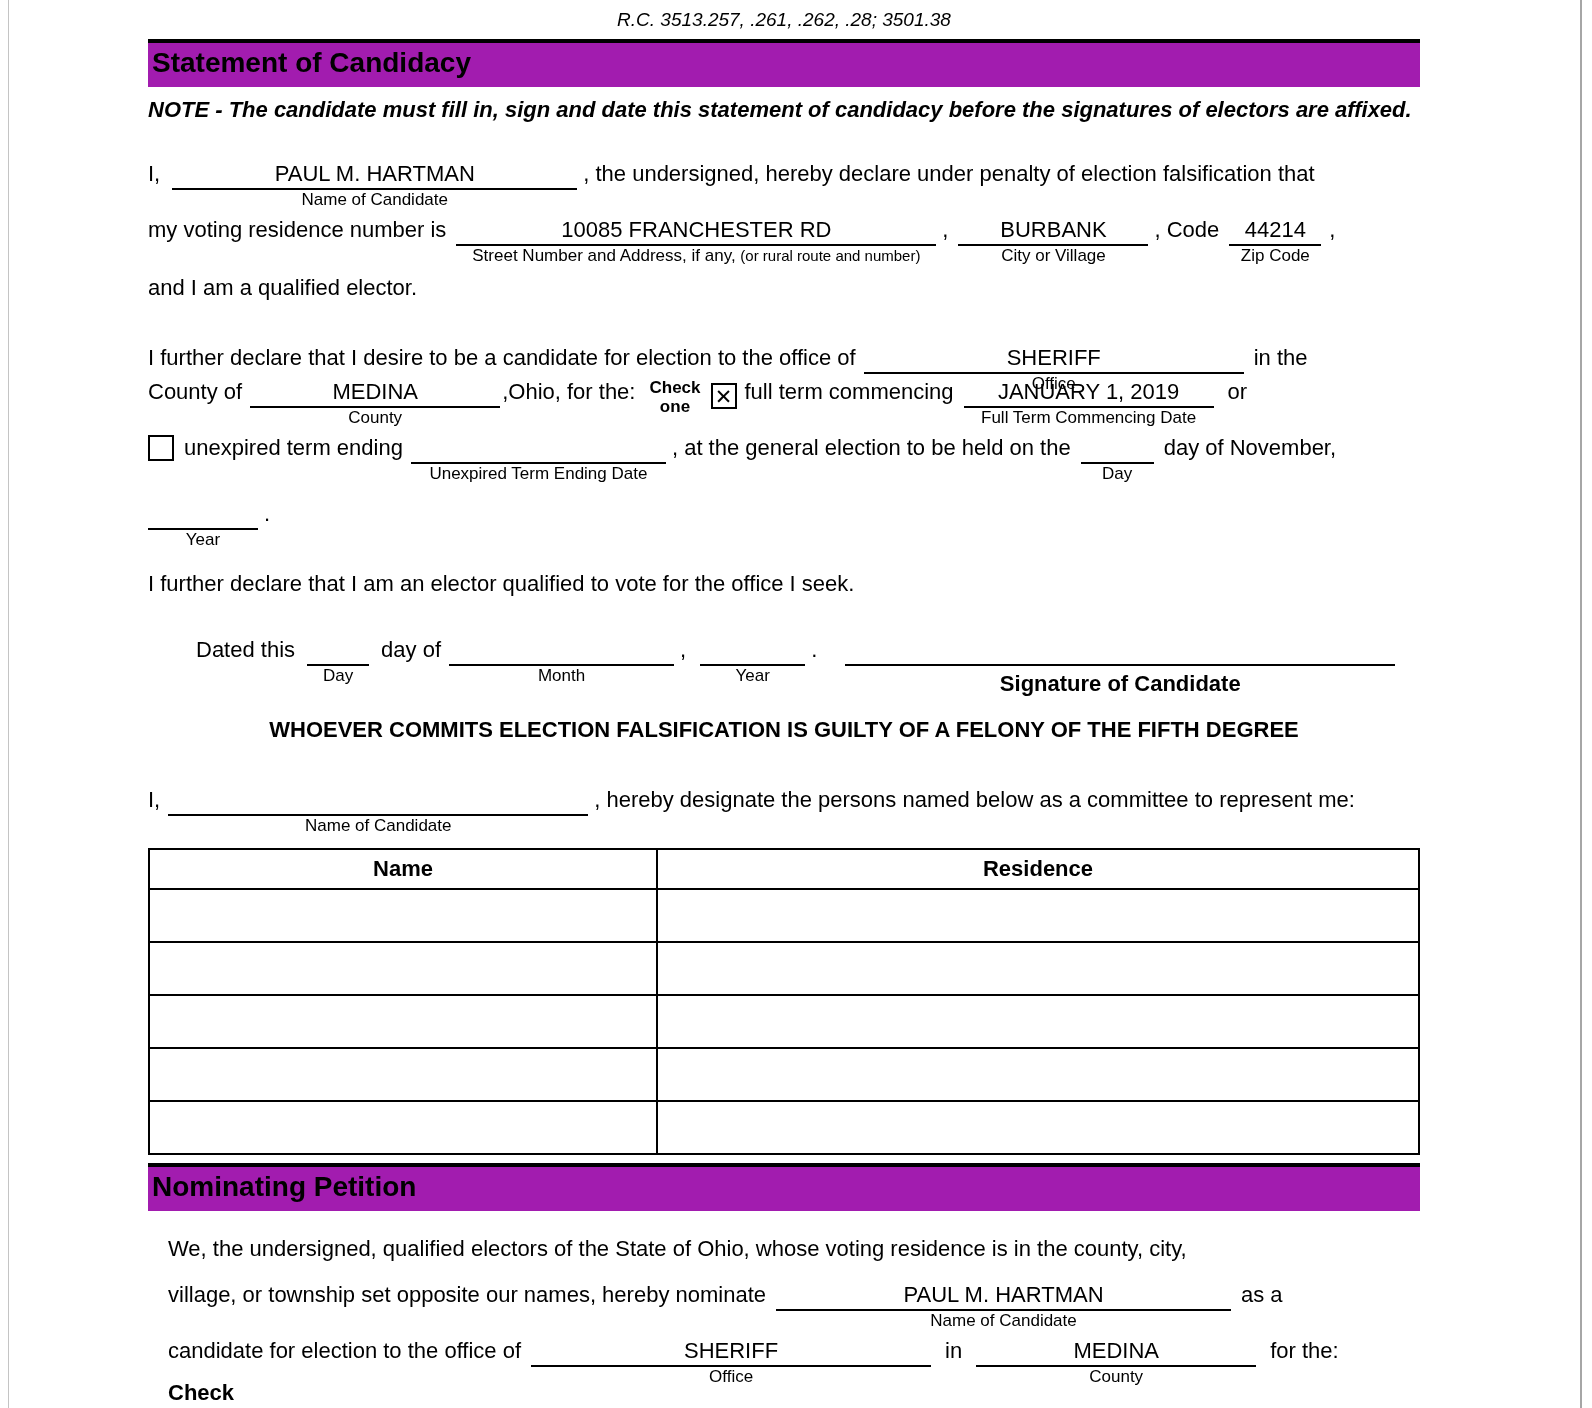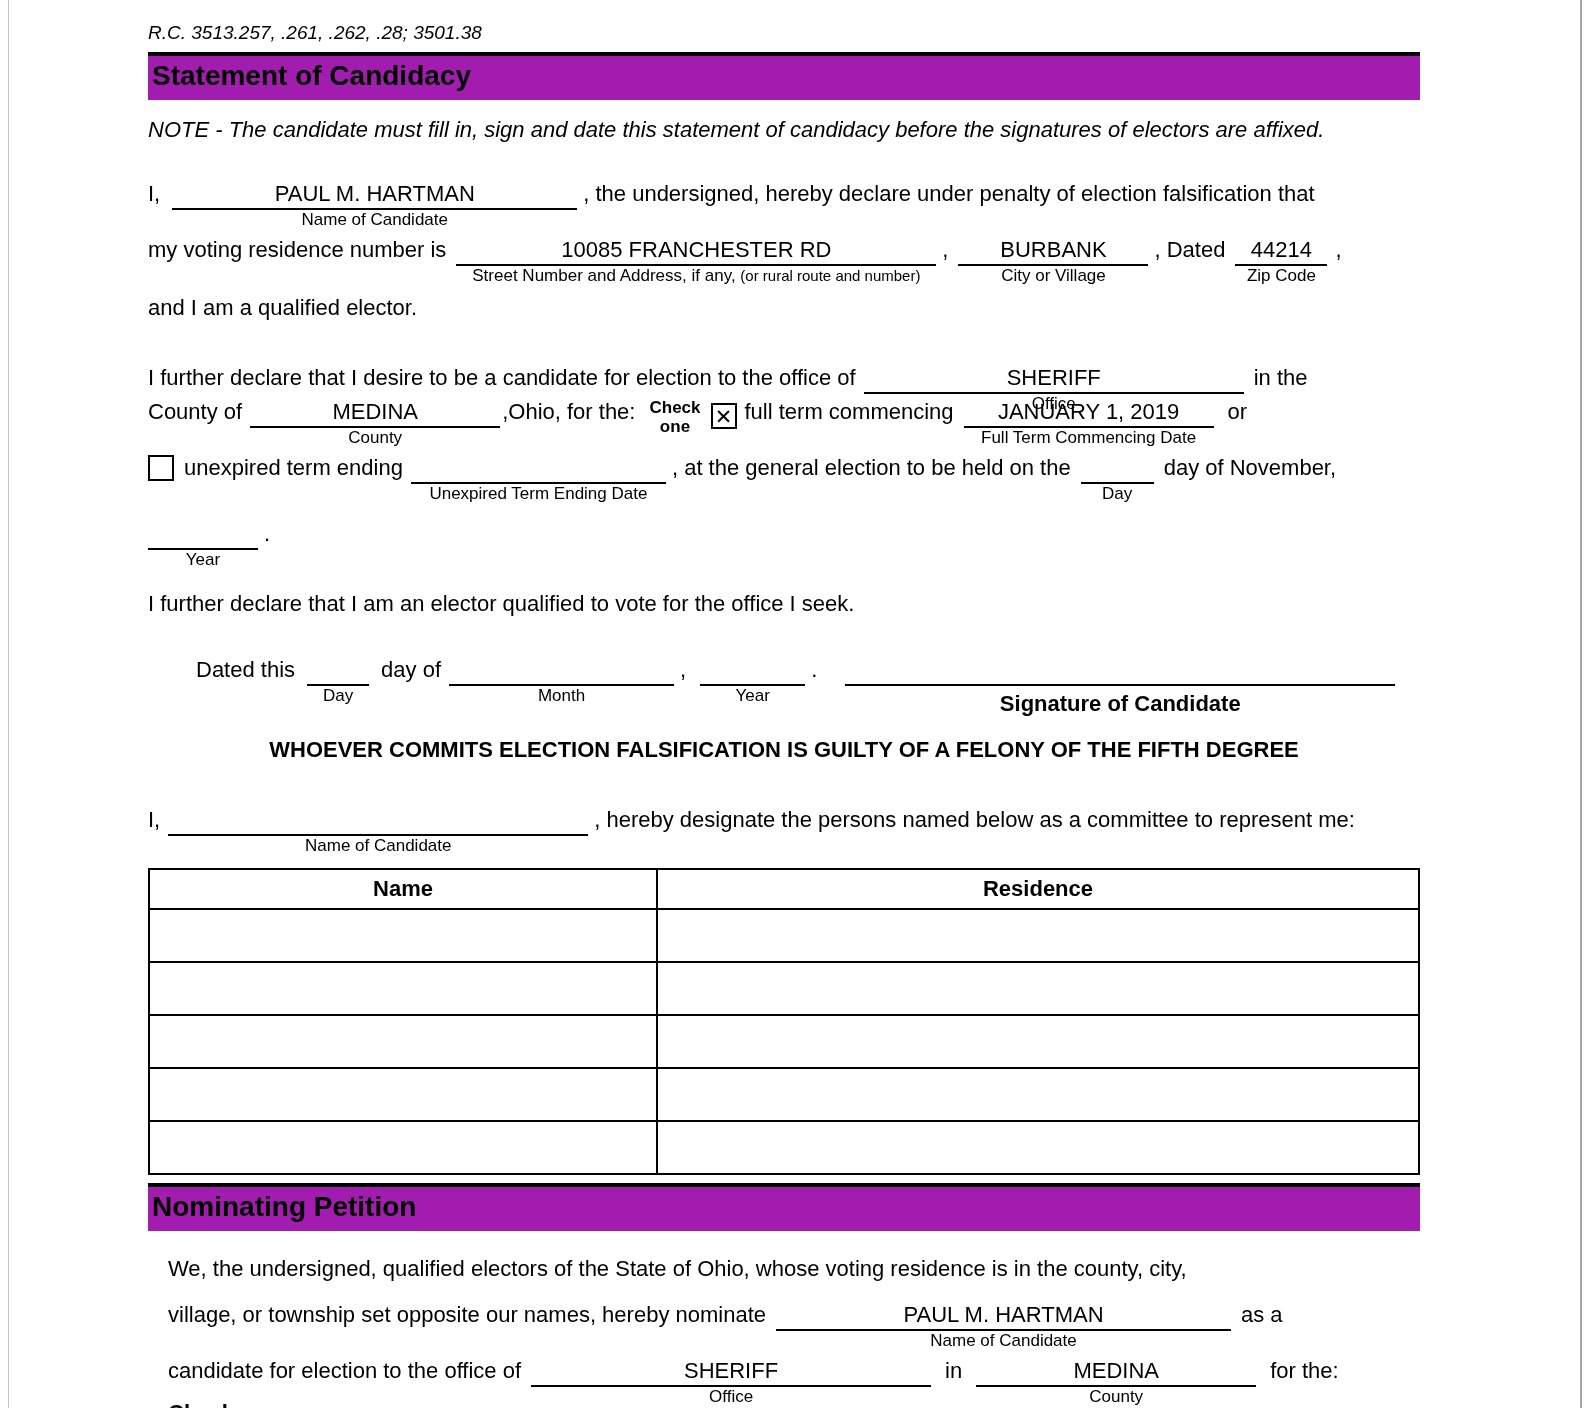--- a/index.html
+++ b/index.html
@@ -5,27 +5,27 @@
   * { box-sizing: border-box; }
   html,body { margin:0; padding:0; }
   body {
     width:1592px; height:1408px; background:#ffffff; color:#000;
     font-family:"Liberation Sans", sans-serif; overflow:hidden; position:relative;
   }
   .page-edge-left  { position:absolute; left:8px; top:0; bottom:0; width:1px; background:#c4c4c4; }
   .page-edge-right { position:absolute; left:1580px; top:0; bottom:0; width:2px; background:#a6a6a6; }
   .content { position:absolute; left:148px; top:0; width:1272px; }
 
-  .rc-line { font-style:italic; font-size:19px; padding-top:22px; }
+  .rc-line { font-style:italic; font-size:19px; padding-top:9px;text-align:center; }
 
   .section-bar {
     border-top:4px solid #000; background:#a21caf;
     font-size:28px; font-weight:bold; padding:4px 6px 8px 4px; margin-top:8px;
   }
-  .note { font-size:22px; font-weight:normal; font-style:italic; line-height:29px; margin-top:15px; width:1292px; }
+  .note { font-size:22px; font-weight:bold; font-style:italic; line-height:29px; margin-top:8px; width:1292px; }
 
   .form-line { display:flex; align-items:baseline; font-size:22px; line-height:28px; white-space:nowrap; }
 
   .blank { border-bottom:2px solid #000; text-align:center; position:relative; flex:none; }
   .bval  { display:inline-block; padding:0 4px; }
   .bval:empty::before { content:"\00a0"; }
   .flabel {
     position:absolute; top:100%; left:50%; transform:translateX(-50%);
     font-size:17px; font-weight:normal; font-style:normal; white-space:nowrap; margin-top:2px; line-height:19px;
   }
@@ -95,21 +95,21 @@
     <span>my voting residence number is</span>
     <span class="blank ml10" style="width:480px">
       <span class="bval">10085 FRANCHESTER RD</span>
       <span class="flabel"><span>Street Number and Address, if any,</span> <span class="flabel-small">(or rural route and number)</span></span>
     </span>
     <span class="ml6">,</span>
     <span class="blank ml10" style="width:190px">
       <span class="bval">BURBANK</span>
       <span class="flabel">City or Village</span>
     </span>
-    <span class="ml6">, Dated</span>
+    <span class="ml6">, Code</span>
     <span class="blank ml10" style="width:92px">
       <span class="bval">44214</span>
       <span class="flabel">Zip Code</span>
     </span>
     <span class="ml8">,</span>
   </div>
 
   <div class="form-line line-c">
     <span>and I am a qualified elector.</span>
   </div>

